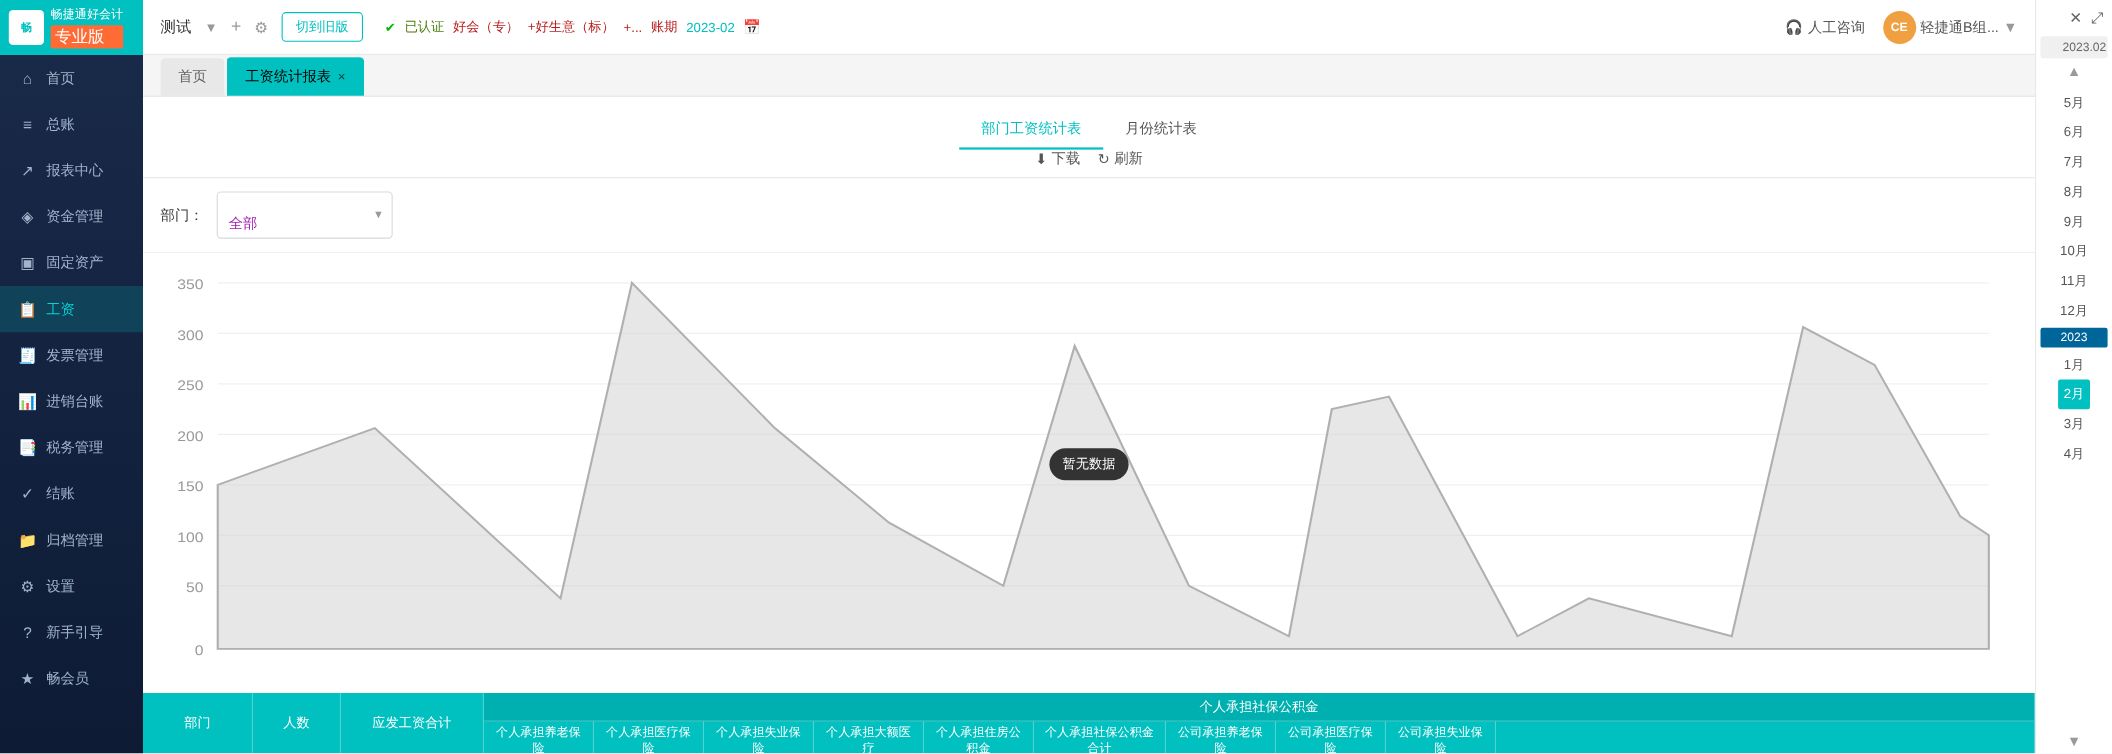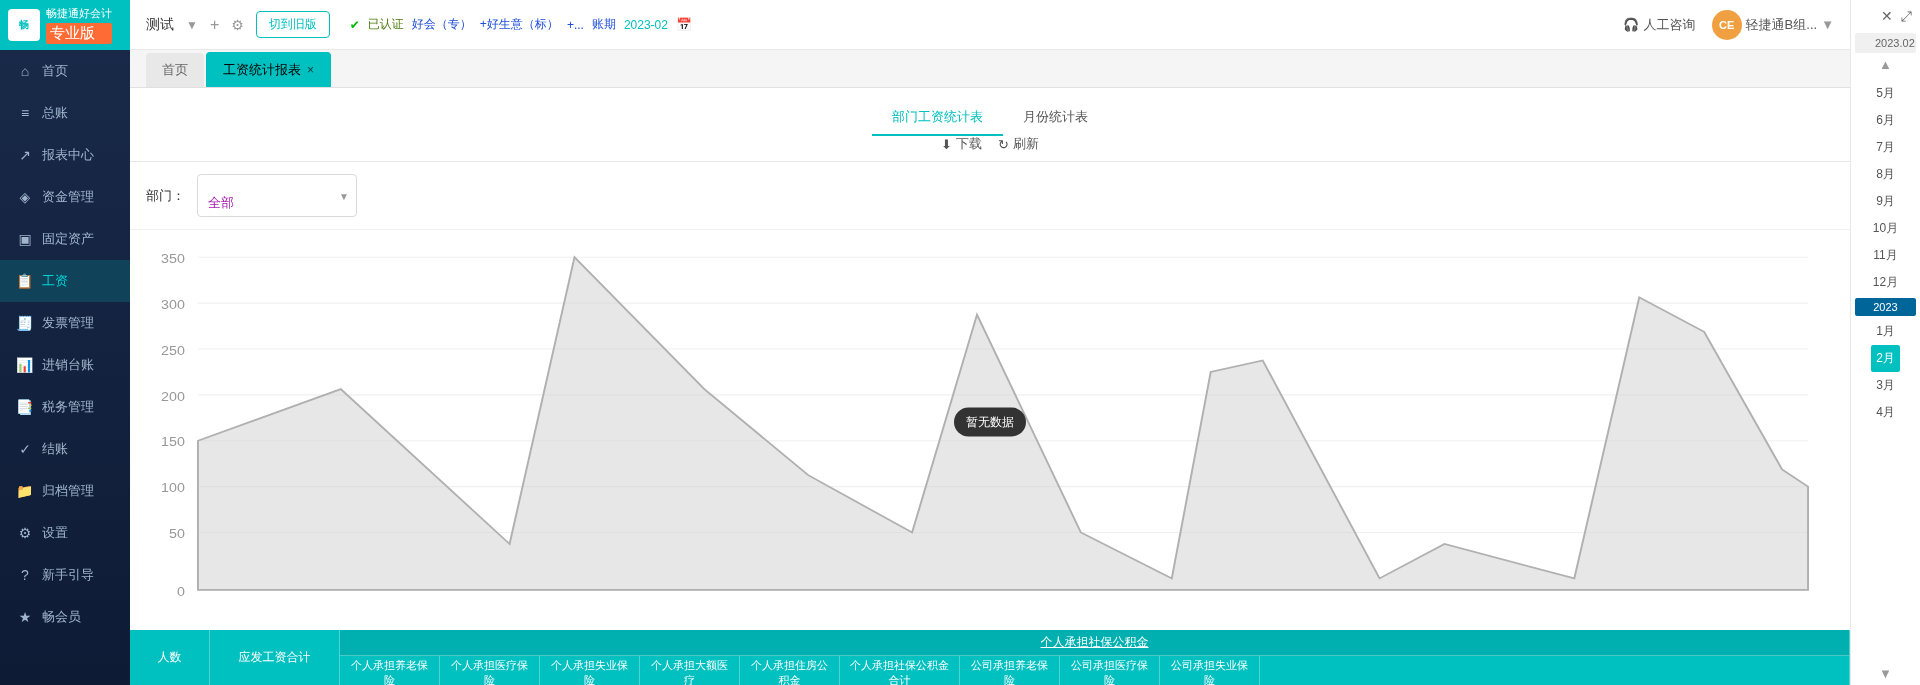--- a/index.html
+++ b/index.html
@@ -92,21 +92,21 @@
     .topbar-btn {
       background: white;
       border: 1px solid #00c0c0;
       color: #00c0c0;
       padding: 4px 12px;
       border-radius: 4px;
       cursor: pointer;
       font-size: 12px;
     }
     .topbar-tags { display: flex; gap: 8px; align-items: center; margin-left: 8px; }
-    .tag-item { font-size: 12px; color: #1d4ed8; }
+    .tag-item { font-size: 12px; color: #b91c1c; }
     .tag-item.green { color: #4d7c0f; }
     .topbar-spacer { flex: 1; }
     .topbar-right { display: flex; align-items: center; gap: 16px; }
     .topbar-user-btn {
       display: flex; align-items: center; gap: 4px;
       color: #555; font-size: 13px; cursor: pointer;
     }
     .user-avatar {
       width: 30px; height: 30px; border-radius: 50%;
       background: #f0a040; display: flex; align-items: center; justify-content: center;
@@ -262,21 +262,20 @@
       flex-direction: column;
       border-right: 1px solid rgba(255,255,255,0.3);
       flex-shrink: 0;
     }
     .table-col-group-header {
       background: #00b0b0;
       border-bottom: 1px solid rgba(255,255,255,0.3);
       text-align: center;
       padding: 4px 6px;
       font-size: 12px;
-      text-decoration: underline;
     }
     .table-col-group-cells {
       display: flex;
       flex: 1;
     }
     .table-col-sub {
       border-right: 1px solid rgba(255,255,255,0.3);
       display: flex;
       align-items: center;
       justify-content: center;
@@ -517,20 +516,23 @@
         <line x1="40" y1="215" x2="1280" y2="215" stroke="#f0f0f0" stroke-width="1"></line>
         <line x1="40" y1="255" x2="1280" y2="255" stroke="#f0f0f0" stroke-width="1"></line>
         <line x1="40" y1="305" x2="1280" y2="305" stroke="#e0e0e0" stroke-width="1"></line>
 
         <path d="M40,305 L40,175 L150,130 L280,265 L330,15 L430,130 L510,205 L590,255 L640,65 L720,255 L790,295 L820,115 L860,105 L950,295 L1000,265 L1100,295 L1150,50 L1200,80 L1260,200 L1280,215 L1280,305 Z" fill="#d0d0d0" fill-opacity="0.5" stroke="#b0b0b0" stroke-width="1.5"></path>
       </svg>
       <div class="chart-tooltip">暂无数据</div>
     </div>
 
     <div class="table-header">
+      <div class="table-col" style="width:100px;">
+        <span>部门</span>
+      </div>
       <div class="table-col" style="width:80px;">
         <span>人数</span>
       </div>
       <div class="table-col" style="width:130px;">
         <span>应发工资合计</span>
       </div>
       <div class="table-col-group" style="flex:1;">
         <div class="table-col-group-header">个人承担社保公积金</div>
         <div class="table-col-group-cells">
           <div class="table-col-sub">个人承担养老保险</div>

